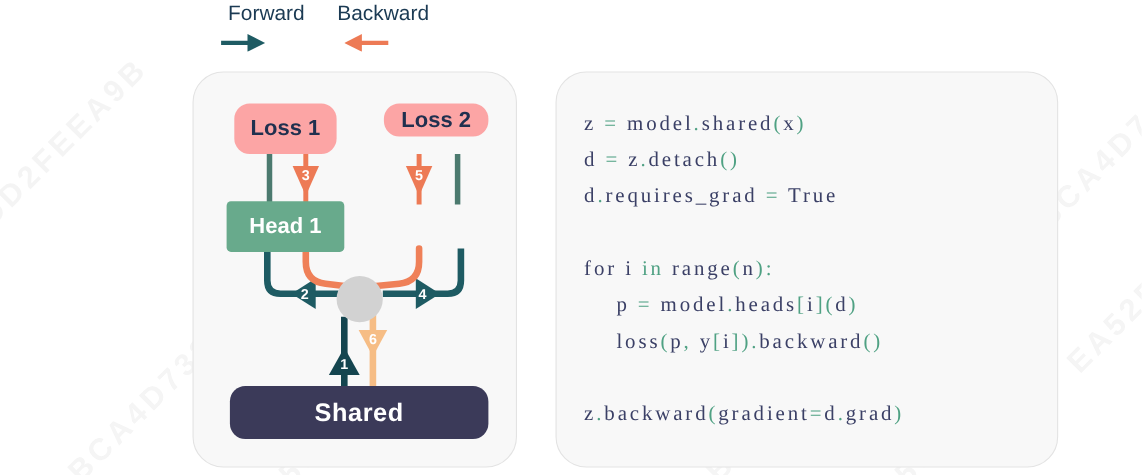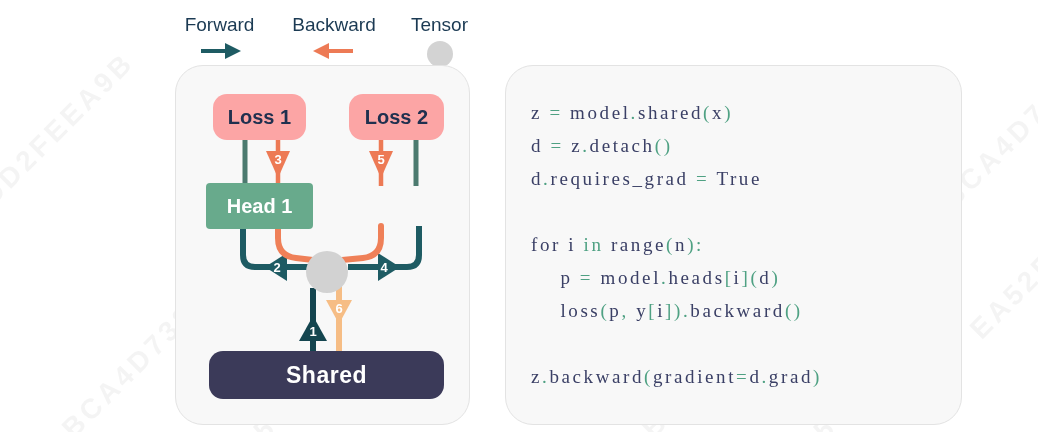--- a/index.html
+++ b/index.html
@@ -6,21 +6,21 @@
   .stage{
     position:relative;width:1038px;height:432px;overflow:hidden;background:#ffffff;
     font-family:"Liberation Sans", sans-serif;
   }
   
   .wm{
     position:absolute;font-size:28px;font-weight:bold;letter-spacing:4px;
     color:#8b8b8b;opacity:0.09;transform:rotate(-45deg);white-space:nowrap;pointer-events:none;
   }
   
-  .legend-item{position:absolute;top:14px;text-align:center;}
+  .legend-item{position:absolute;top:2px;text-align:right;}
   .legend-label{font-size:19px;font-weight:500;color:#1B3A53;display:block;}
   .legend-arrow{display:block;margin:7px auto 0;}
   .legend-tensor-dot{width:26px;height:26px;border-radius:50%;background:#D3D3D3;margin:5px auto 0;}
   
   .panel{
     position:absolute;top:65px;height:360px;background:#F8F8F8;
     border:1.5px solid #E3E3E3;border-radius:28px;box-sizing:border-box;
   }
   .diagram-panel{left:175px;width:295px;}
   .code-panel{left:505px;width:457px;}
@@ -68,24 +68,20 @@
       <polygon points="26,0 42,8 26,16" fill="#1E5B63"></polygon>
     </svg>
   </div>
   <div class="legend-item" style="left:278px;width:112px;">
     <span class="legend-label">Backward</span>
     <svg class="legend-arrow" width="42" height="16" viewBox="0 0 42 16">
       <line x1="14" y1="8" x2="40" y2="8" stroke="#ED7A55" stroke-width="4"></line>
       <polygon points="16,0 0,8 16,16" fill="#ED7A55"></polygon>
     </svg>
   </div>
-  <div class="legend-item" style="left:392px;width:95px;">
-    <span class="legend-label">Tensor</span>
-    <div class="legend-tensor-dot"></div>
-  </div>
 
   <div class="panel diagram-panel">
     <svg class="flow-svg" width="292" height="357" viewBox="0 0 292 357">
 
       <line x1="69" y1="74" x2="69" y2="120" stroke="#4C7A6F" stroke-width="5"></line>
       <line x1="240" y1="74" x2="240" y2="120" stroke="#4C7A6F" stroke-width="5"></line>
 
       <line x1="102" y1="74" x2="102" y2="120" stroke="#ED7A55" stroke-width="4.5"></line>
       <line x1="205" y1="74" x2="205" y2="120" stroke="#ED7A55" stroke-width="4.5"></line>
       <polygon points="90,85 114,85 102,112" fill="#ED7A55"></polygon>
@@ -104,21 +100,21 @@
 
       <path d="M102,160 L102,172 Q102,190 120,192 L137,194" fill="none" stroke="#EF8058" stroke-width="6" stroke-linecap="round"></path>
       <path d="M205,160 L205,172 Q205,190 187,192 L166,194" fill="none" stroke="#EF8058" stroke-width="6" stroke-linecap="round"></path>
 
       <circle cx="151" cy="206" r="21" fill="#D2D2D2"></circle>
     </svg>
 
     <div class="dbox box-loss" style="left:37px;top:28px;width:93px;height:46px;">
         <span>Loss 1</span>
       </div>
-    <div class="dbox box-loss" style="left:173px;top:28px;width:95px;height:46px;">
+    <div class="dbox box-loss" style="left:173px;top:28px;width:95px;height:30px;">
         <span>Loss 2</span>
       </div>
     <div class="dbox box-head" style="left:30px;top:117px;width:107px;height:46px;">
         <span>Head 1</span>
       </div>
     <div class="dbox box-shared" style="left:33px;top:285px;width:235px;height:48px;">
         <span>Shared</span>
       </div>
 
     <span class="step-num" style="left:137px;top:265px;">1</span>

